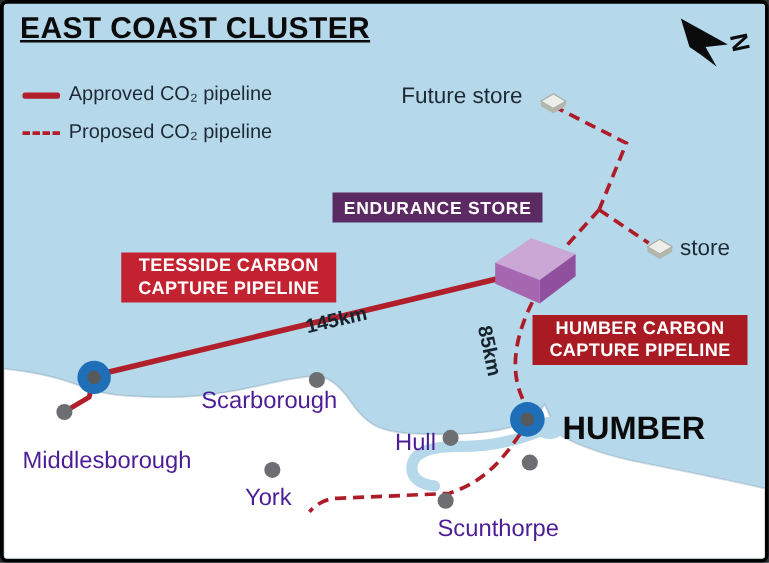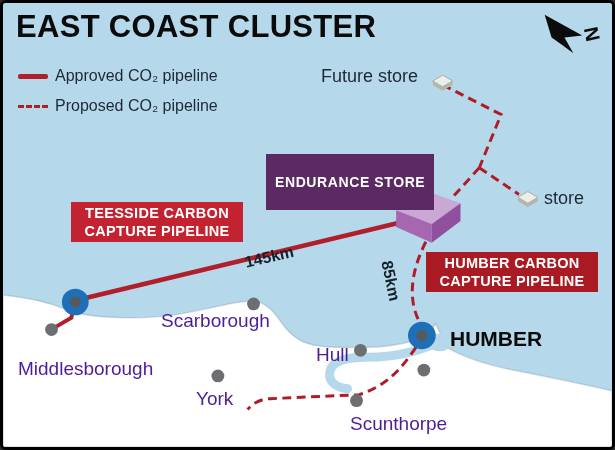--- a/index.html
+++ b/index.html
@@ -5,37 +5,37 @@
   html,body{margin:0;padding:0;background:#2b2b2b;}
   .frame{
     position:relative;width:615px;height:450px;box-sizing:border-box;
     border:3px solid #000;border-radius:6px;overflow:hidden;
     background:#b6d8eb;
     font-family:"Liberation Sans", sans-serif;
     color:#1d2935;
   }
   .map-svg{position:absolute;left:0;top:0;width:100%;height:100%;}
   .abs{position:absolute;}
-  .page-title{left:13px;top:6px;font-size:31px;font-weight:800;letter-spacing:.3px;color:#0b0b0b;white-space:nowrap;}
+  .page-title{left:13px;top:6px;font-size:24px;font-weight:800;letter-spacing:.3px;color:#0b0b0b;white-space:nowrap;text-decoration:underline;}
   .legend{left:15px;top:58px;}
   .legend-row{display:flex;align-items:center;height:30px;}
   .swatch-solid{width:30px;height:5px;background:#b01f2a;border-radius:2px;margin-right:7px;}
   .swatch-dashed{width:30px;height:0;border-top:3px dashed #b01f2a;margin-right:7px;}
   .legend-label{font-size:16px;}
   .future-top{left:318px;top:63px;font-size:18px;white-space:nowrap;}
   .future-right{left:541px;top:183px;font-size:18px;line-height:24px;}
   .endurance-box{left:263px;top:151px;background:#5b2a63;color:#fff;
-    font-size:14px;font-weight:800;letter-spacing:.6px;padding:20px 9px;white-space:nowrap;}
+    font-size:14px;font-weight:800;letter-spacing:.6px;padding:4px 9px;white-space:nowrap;}
   .pipe-box{color:#fff;font-size:14.5px;font-weight:800;letter-spacing:.3px;
     text-align:center;line-height:18px;padding:2px 0;}
-  .teesside-box{left:68px;top:199px;width:172px;background:#c32331;}
+  .teesside-box{left:94px;top:199px;width:172px;background:#c32331;}
   .humber-box{left:423px;top:249px;width:172px;background:#a91a23;}
   .hub-label{font-weight:800;color:#0b0b0b;white-space:nowrap;}
   .hub-teesside{left:7px;top:253px;font-size:23px;}
-  .hub-humber{left:447px;top:324px;font-size:21px;}
+  .hub-humber{left:447px;top:324px;font-size:26px;}
   .dist{font-size:16px;font-weight:700;color:#16222c;white-space:nowrap;}
   .dist-145{left:240px;top:251px;transform:rotate(-13deg);transform-origin:left top;}
   .dist-85{left:392px;top:256px;transform:rotate(78deg);transform-origin:left top;}
   .city-label{font-size:19px;color:#4c1d95;white-space:nowrap;}
   .city-middlesborough{left:15px;top:355px;}
   .city-scarborough{left:158px;top:307px;}
   .city-hull{left:313px;top:341px;}
   .city-york{left:193px;top:385px;}
   .city-grimsby{left:426px;top:381px;}
   .city-scunthorpe{left:347px;top:410px;}

